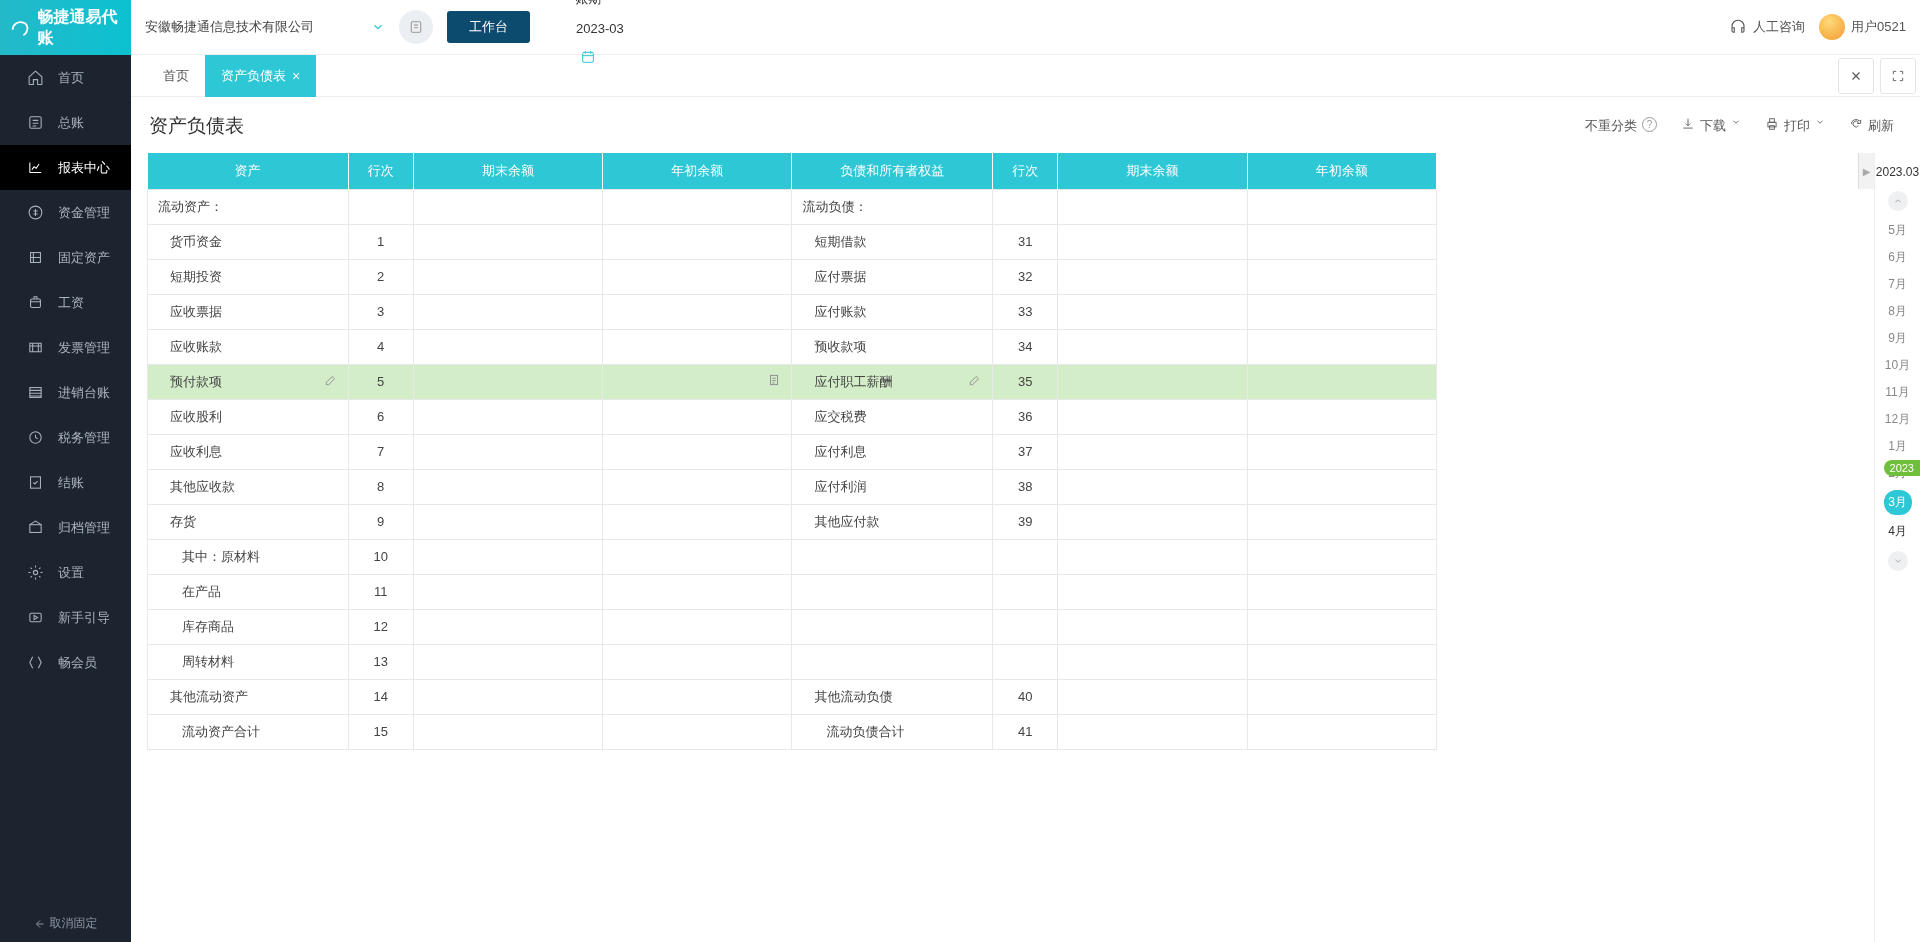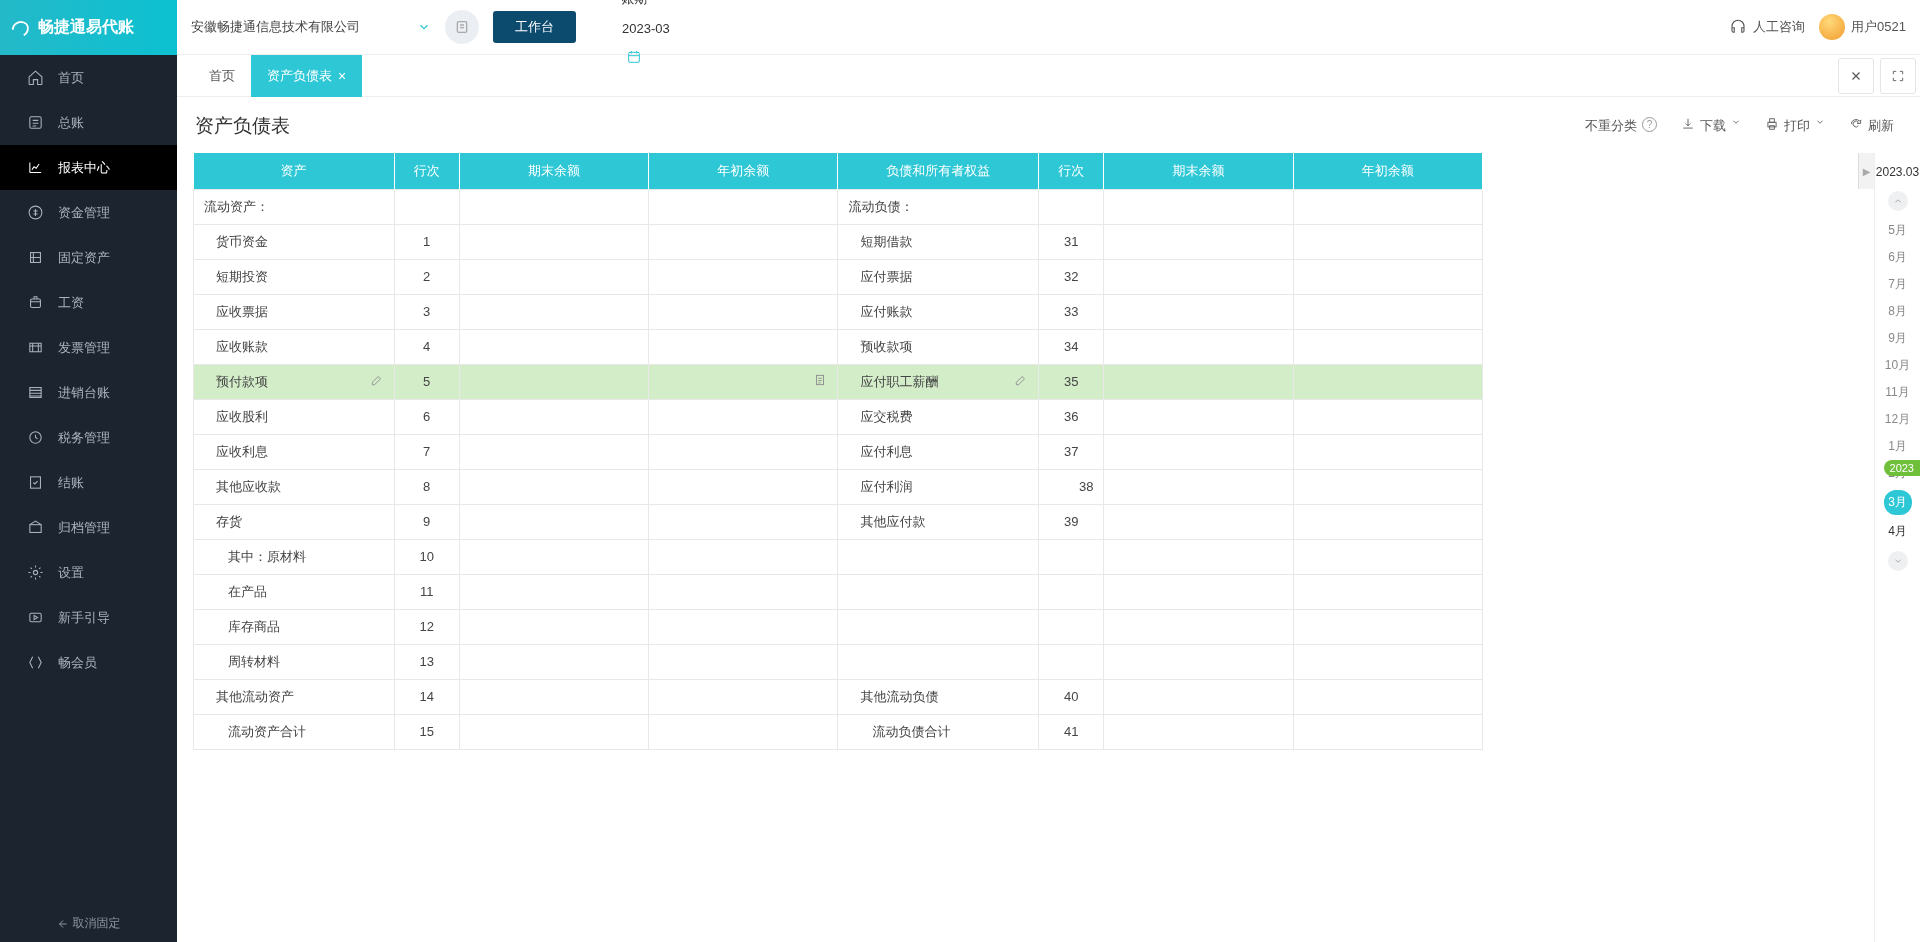--- a/index.html
+++ b/index.html
@@ -1,20 +1,20 @@
 <!DOCTYPE html>
 <html><head>
 <meta charset="utf-8">
 <style>
 * { box-sizing: border-box; margin: 0; padding: 0; }
 body { font-family: "Microsoft YaHei", Arial, sans-serif; font-size: 13px; color: #333; background: #fff; overflow: hidden; }
 .app { display: flex; height: 942px; }
 
 
-.sidebar { width: 177px; background: #1c2430; color: #9aa3ae; display: flex; flex-direction: column; }
+.sidebar { width: 131px; background: #1c2430; color: #9aa3ae; display: flex; flex-direction: column; }
 .logo-area { height: 55px; display: flex; align-items: center; padding-left: 10px; color: #fff; background: linear-gradient(90deg,#24b9c9,#0cc1d1); font-weight: bold; font-size: 16px; }
 .logo-area svg { margin-right: 6px; }
 .nav-item { display: flex; align-items: center; height: 45px; padding-left: 26px; cursor: pointer; color:#a9b2bd; }
 .nav-item.active { background: #000; color: #fff; }
 .nav-item .icon { width: 18px; height: 18px; margin-right: 14px; display:inline-flex; align-items:center; justify-content:center; }
 .nav-item .icon svg { stroke: currentColor; }
 .pin { margin-top:auto; text-align:center; padding:10px 0; font-size:12px; color:#8b94a0; cursor:pointer; display:flex; align-items:center; justify-content:center; gap:4px; }
 
 
 .main { flex: 1; display: flex; flex-direction: column; position:relative; }
@@ -422,21 +422,21 @@
                   <td style="text-align:center">37</td>
                   <td></td>
                   <td></td>
                 </tr>
                 <tr>
                   <td class="ind1">其他应收款</td>
                   <td style="text-align:center">8</td>
                   <td></td>
                   <td></td>
                   <td class="ind1">应付利润</td>
-                  <td style="text-align:right">38</td>
+                  <td style="text-align:center">38</td>
                   <td></td>
                   <td></td>
                 </tr>
                 <tr>
                   <td class="ind1">存货</td>
                   <td style="text-align:center">9</td>
                   <td></td>
                   <td></td>
                   <td class="ind1">其他应付款</td>
                   <td style="text-align:center">39</td>

